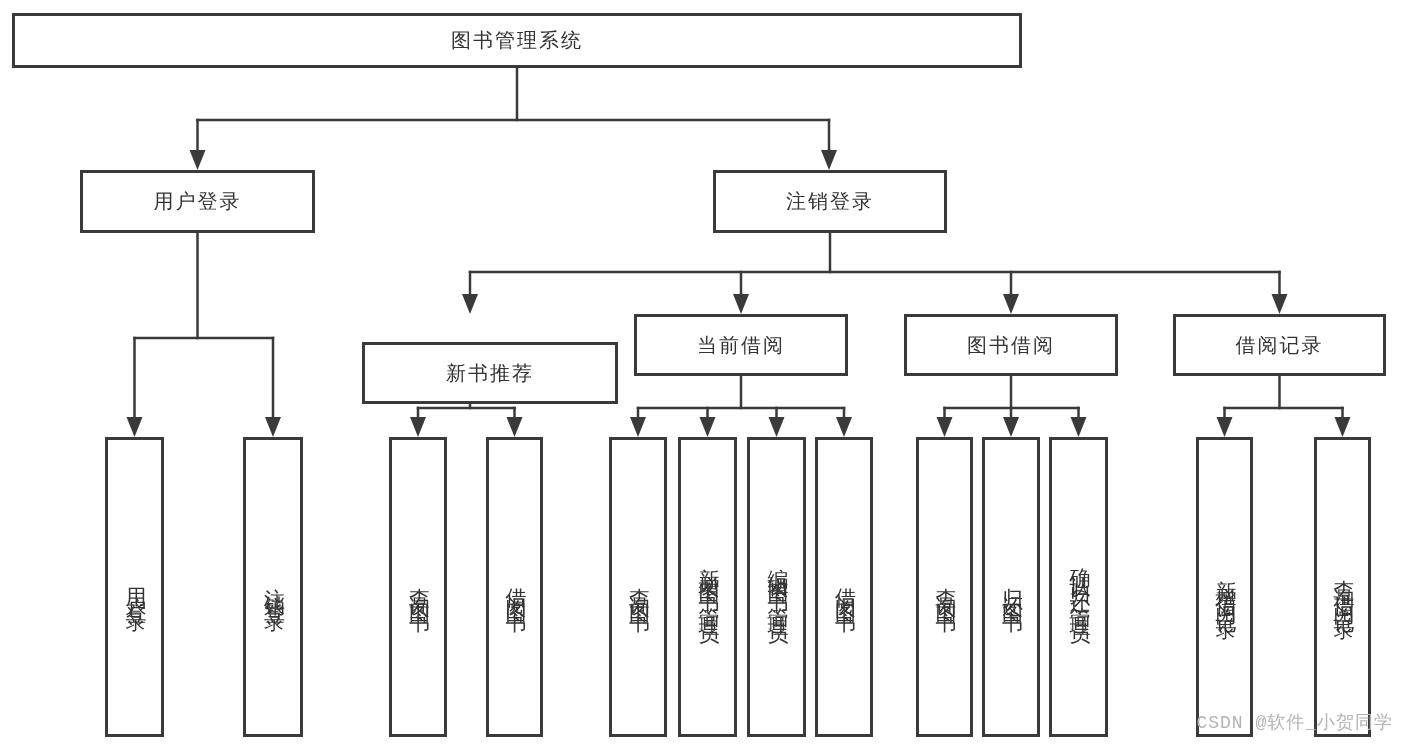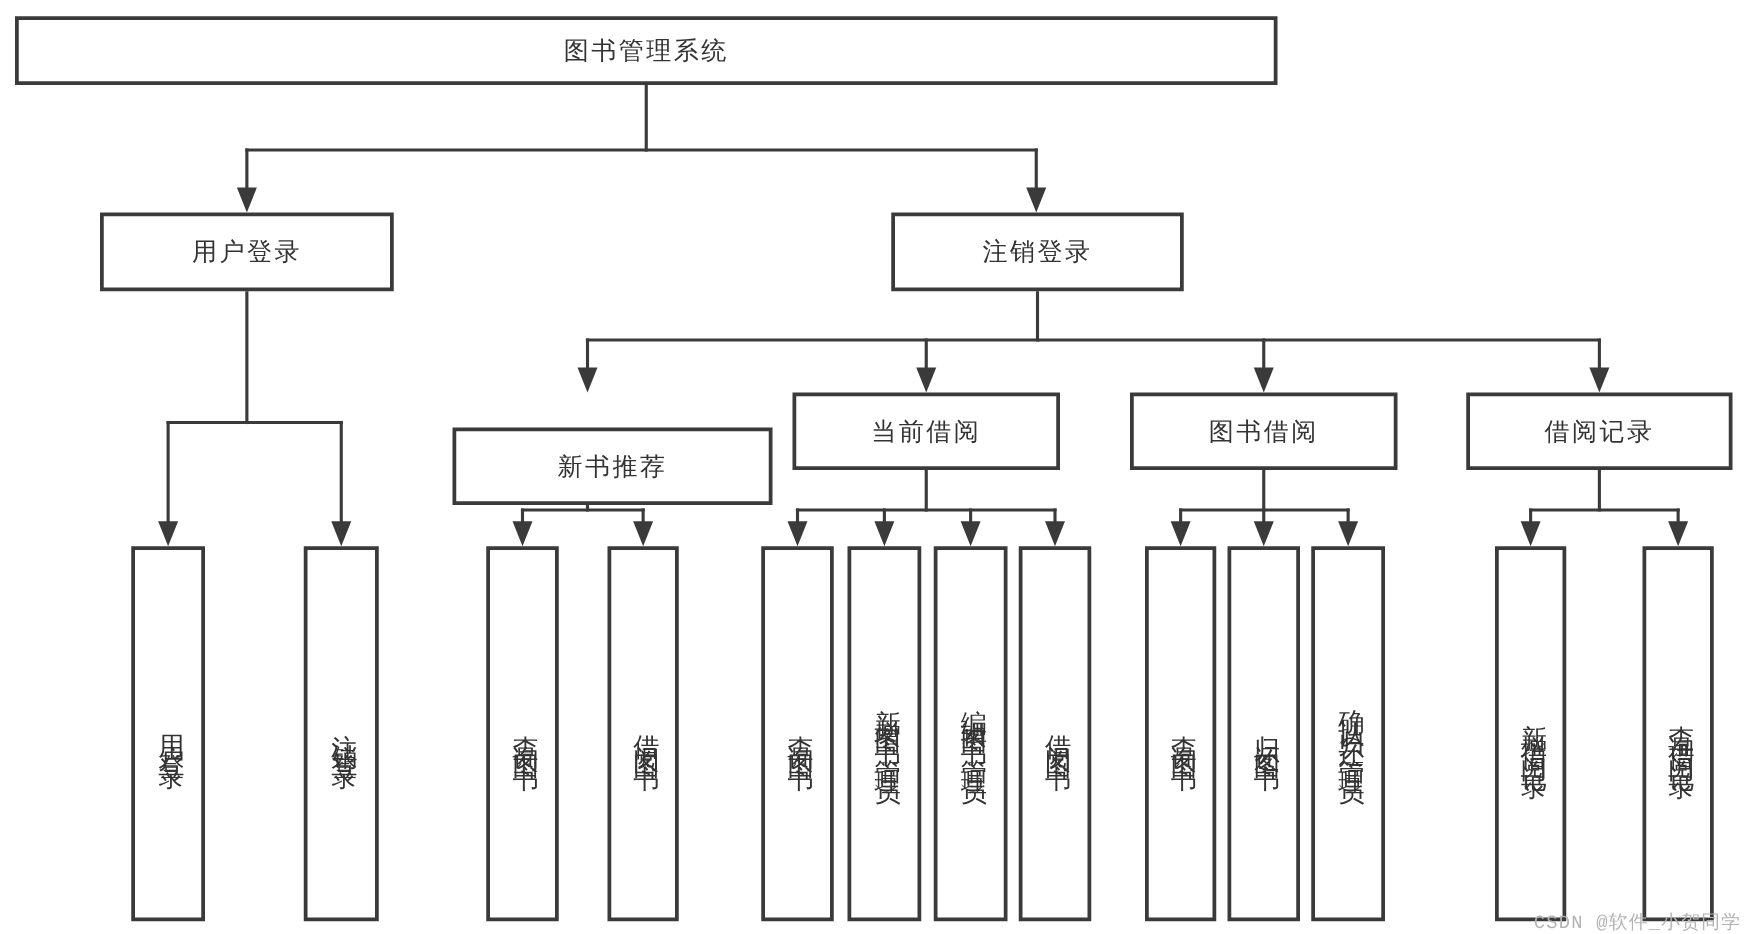--- a/index.html
+++ b/index.html
@@ -66,23 +66,23 @@
   .n-l22 { left: 747px;  width: 59px; }
   .n-l23 { left: 815px;  width: 58px; }
   .n-l30 { left: 916px;  width: 57px; }
   .n-l31 { left: 982px;  width: 58px; }
   .n-l32 { left: 1049px; width: 59px; }
   .n-l40 { left: 1196px; width: 57px; }
   .n-l41 { left: 1314px; width: 57px; }
   .watermark {
     position: absolute;
     right: 12px;
-    bottom: 0;
+    bottom: 13px;
     z-index: 3;
-    font-size: 15px;
+    font-size: 18px;
     color: var(--watermark);
     letter-spacing: 1px;
     white-space: nowrap;
   }
 </style>
 </head>
 <body>
 
 <div class="canvas">
 

